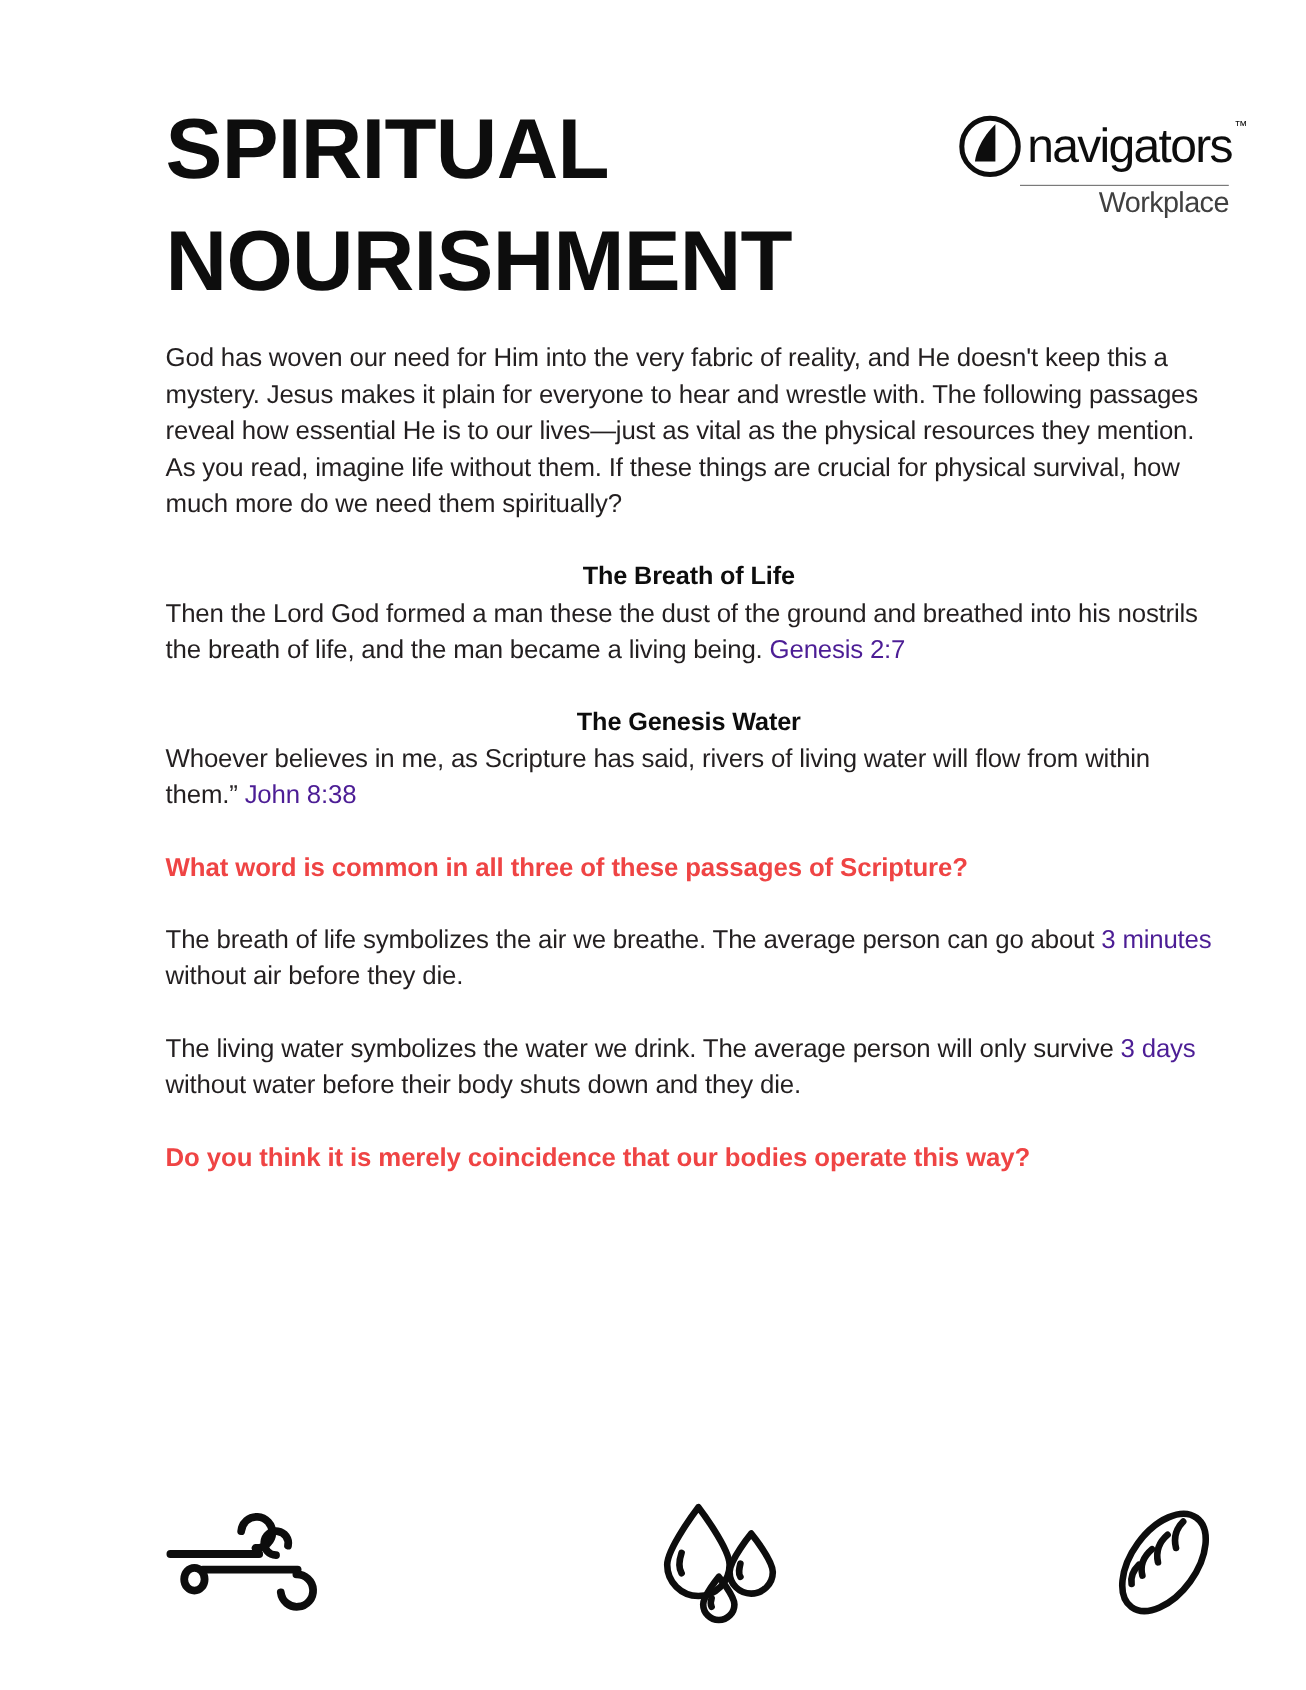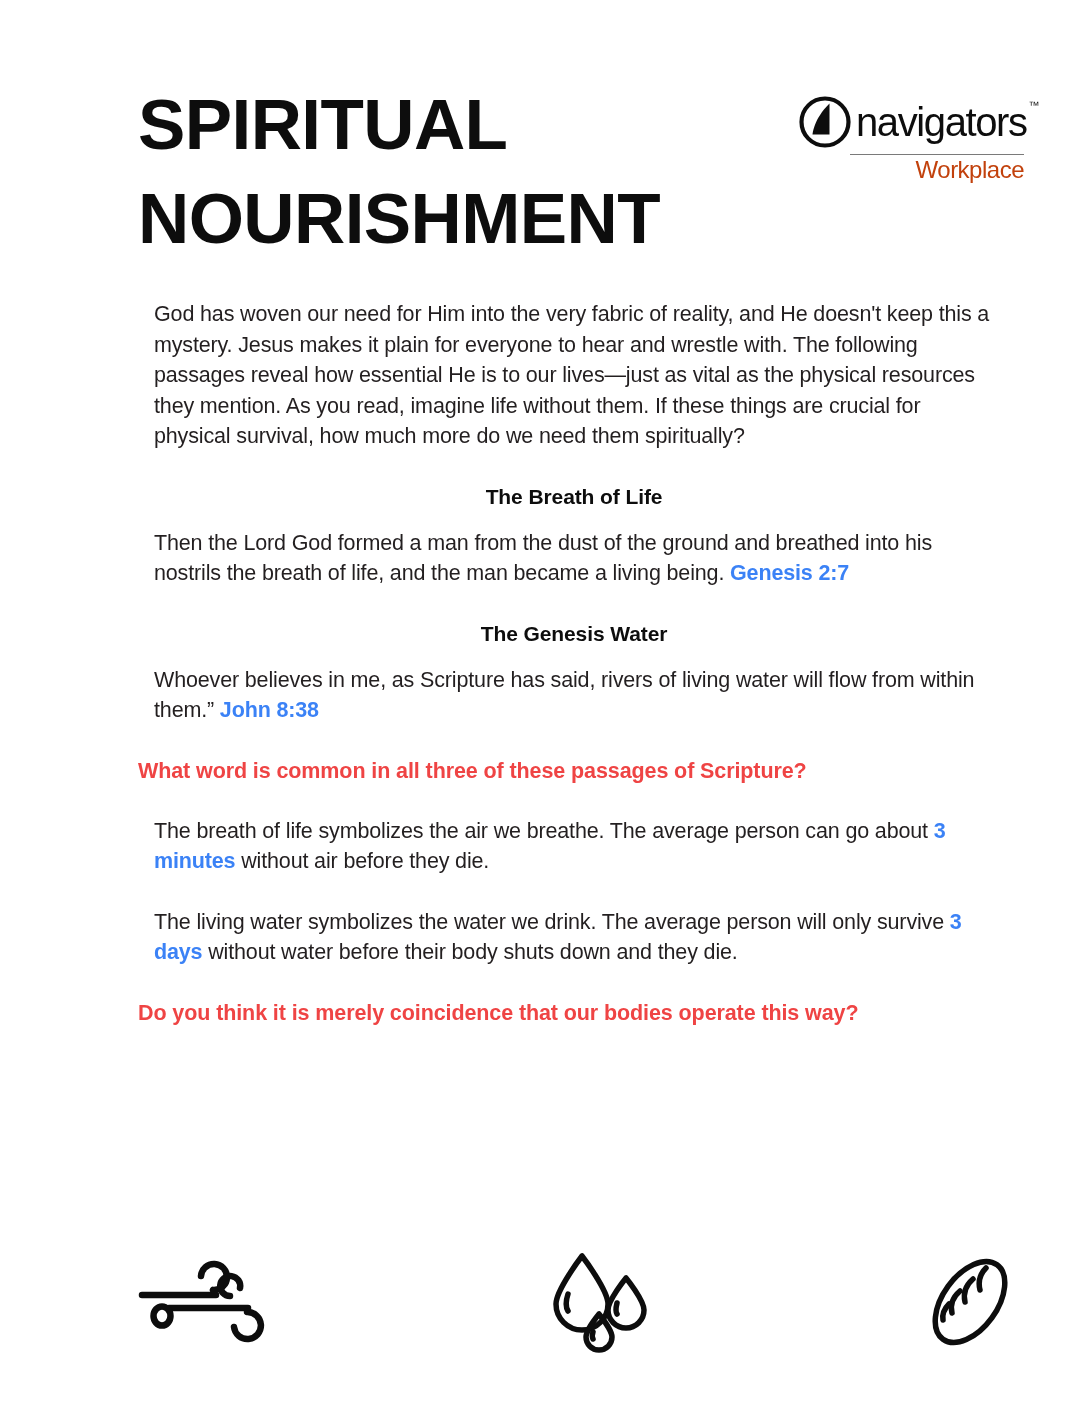--- a/index.html
+++ b/index.html
@@ -87,56 +87,56 @@
     height: 1px;
     background: #7a7a7a;
   }
   .logo-sub {
     position: absolute;
     top: 62px;
     right: 2px;
     font-size: 24px;
     line-height: 1.15;
     letter-spacing: -0.5px;
-    color: #c2410c;
+    color: #404040;
   }
 
   
   .content {
     position: absolute;
     top: 283px;
     left: 138px;
     width: 872px;
   }
   .para {
     font-size: 21.5px;
     line-height: 30.5px;
     letter-spacing: -0.15px;
     color: #231f20;
-    margin: 16px;
+    margin: 0;
   }
   .blk { margin-top: 30px; }
   .sec-head {
     font-size: 21px;
     font-weight: 700;
     line-height: 30px;
     letter-spacing: -0.1px;
     color: #0d0d0d;
     margin: 0;
     text-align: center;
   }
   .q {
     font-size: 21.5px;
     font-weight: 700;
     line-height: 30px;
     letter-spacing: -0.1px;
     color: #ef4444;
     margin: 0;
   }
-  b, strong { font-weight: 700; color: #3b82f6; }
+  b, strong { font-weight: 400; color: #4c1d95; }
 
   
   .icons {
     position: absolute;
     left: 138px;
     right: 62px;
     top: 1252px;
     height: 100px;
   }
   .icon-slot {
@@ -177,21 +177,21 @@
       <div class="logo-sub">Workplace</div>
     </div>
   </div>
 
   <div class="content">
 
     <p class="para">God has woven our need for Him into the very fabric of reality, and He doesn't keep this a mystery. Jesus makes it plain for everyone to hear and wrestle with. The following passages reveal how essential He is to our lives—just as vital as the physical resources they mention. As you read, imagine life without them. If these things are crucial for physical survival, how much more do we need them spiritually?</p>
 
     <div class="blk">
       <p class="sec-head">The Breath of Life</p>
-      <p class="para"><span>Then the Lord God formed a man from the dust of the ground and breathed into his nostrils the breath of life, and the man became a living being. </span><b>Genesis 2:7</b></p>
+      <p class="para"><span>Then the Lord God formed a man these the dust of the ground and breathed into his nostrils the breath of life, and the man became a living being. </span><b>Genesis 2:7</b></p>
     </div>
 
     <div class="blk">
       <p class="sec-head">The Genesis Water</p>
       <p class="para"><span>Whoever believes in me, as Scripture has said, rivers of living water will flow from within them.” </span><b>John 8:38</b></p>
     </div>
 
 
     <div class="blk">
       <p class="q">What word is common in all three of these passages of Scripture?</p>

